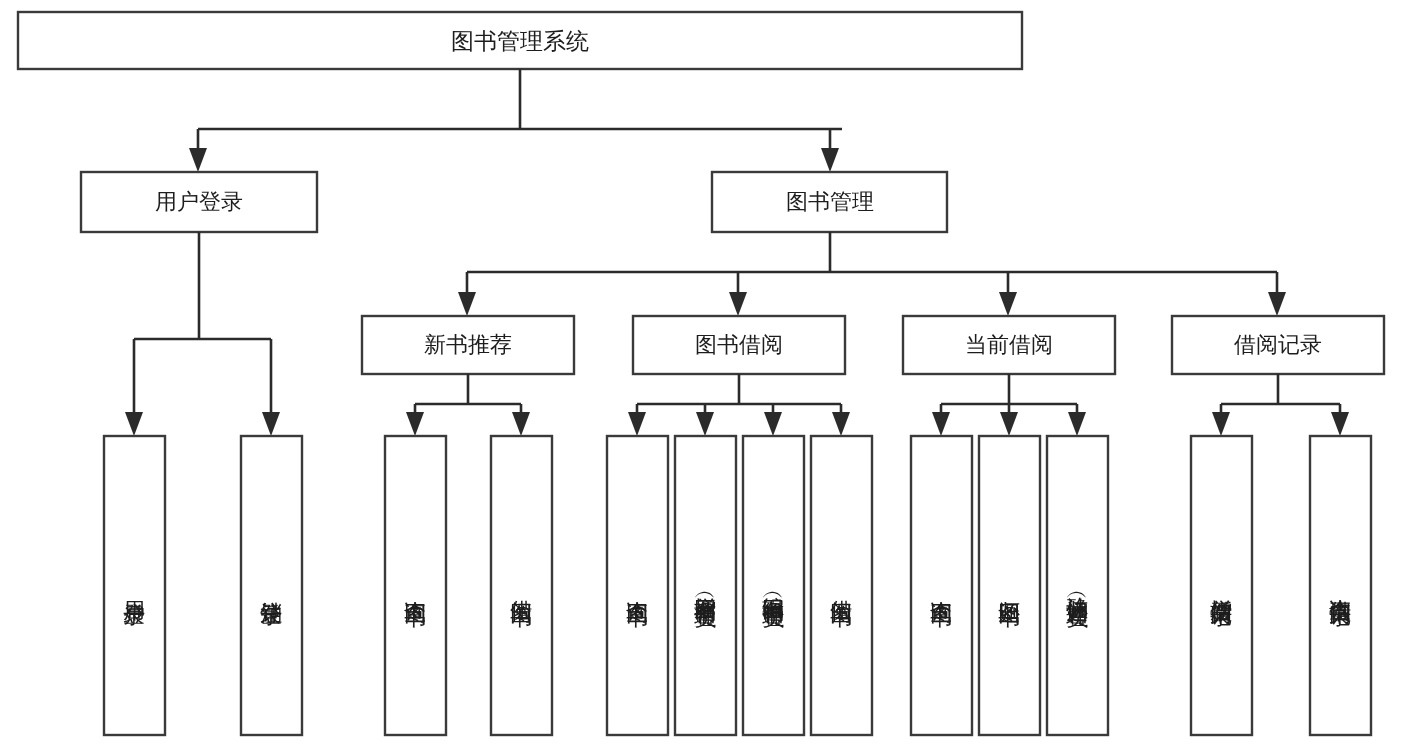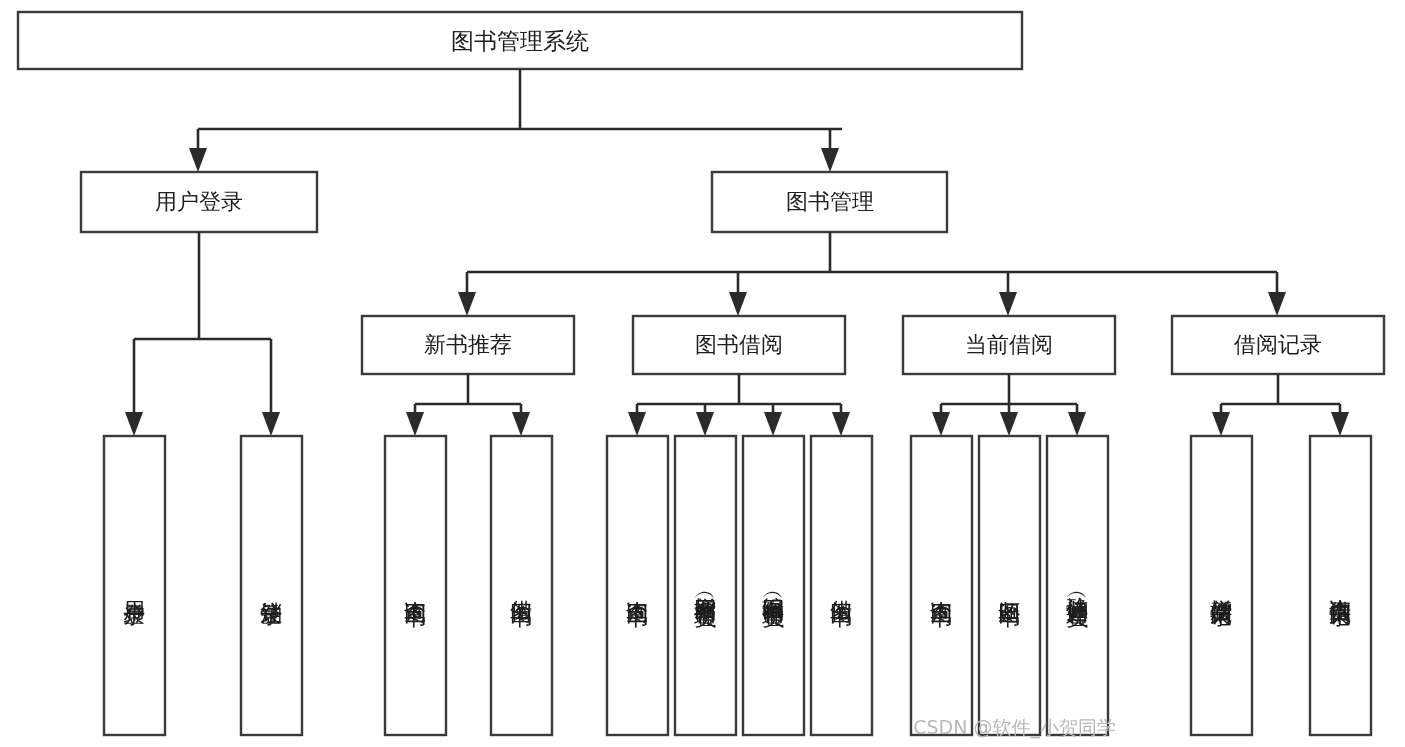--- a/index.html
+++ b/index.html
@@ -229,14 +229,13 @@
   <div class="vlabel" style="left:743px; top:436px; width:61px; height:299px;">编辑图书（管理员）</div>
   <div class="vlabel" style="left:811px; top:436px; width:61px; height:299px;">借阅图书</div>
 
   <div class="vlabel" style="left:911px; top:436px; width:61px; height:299px;">查询图书</div>
   <div class="vlabel" style="left:979px; top:436px; width:61px; height:299px;">归还图书</div>
   <div class="vlabel" style="left:1047px; top:436px; width:61px; height:299px;">确认归还（管理员）</div>
 
   <div class="vlabel" style="left:1191px; top:436px; width:61px; height:299px;">新增借阅记录</div>
   <div class="vlabel" style="left:1310px; top:436px; width:61px; height:299px;">查询借阅记录</div>
 
-  <div class="watermark">CSDN @软件_小贺同学</div>
 </div>
 
 </body></html>

